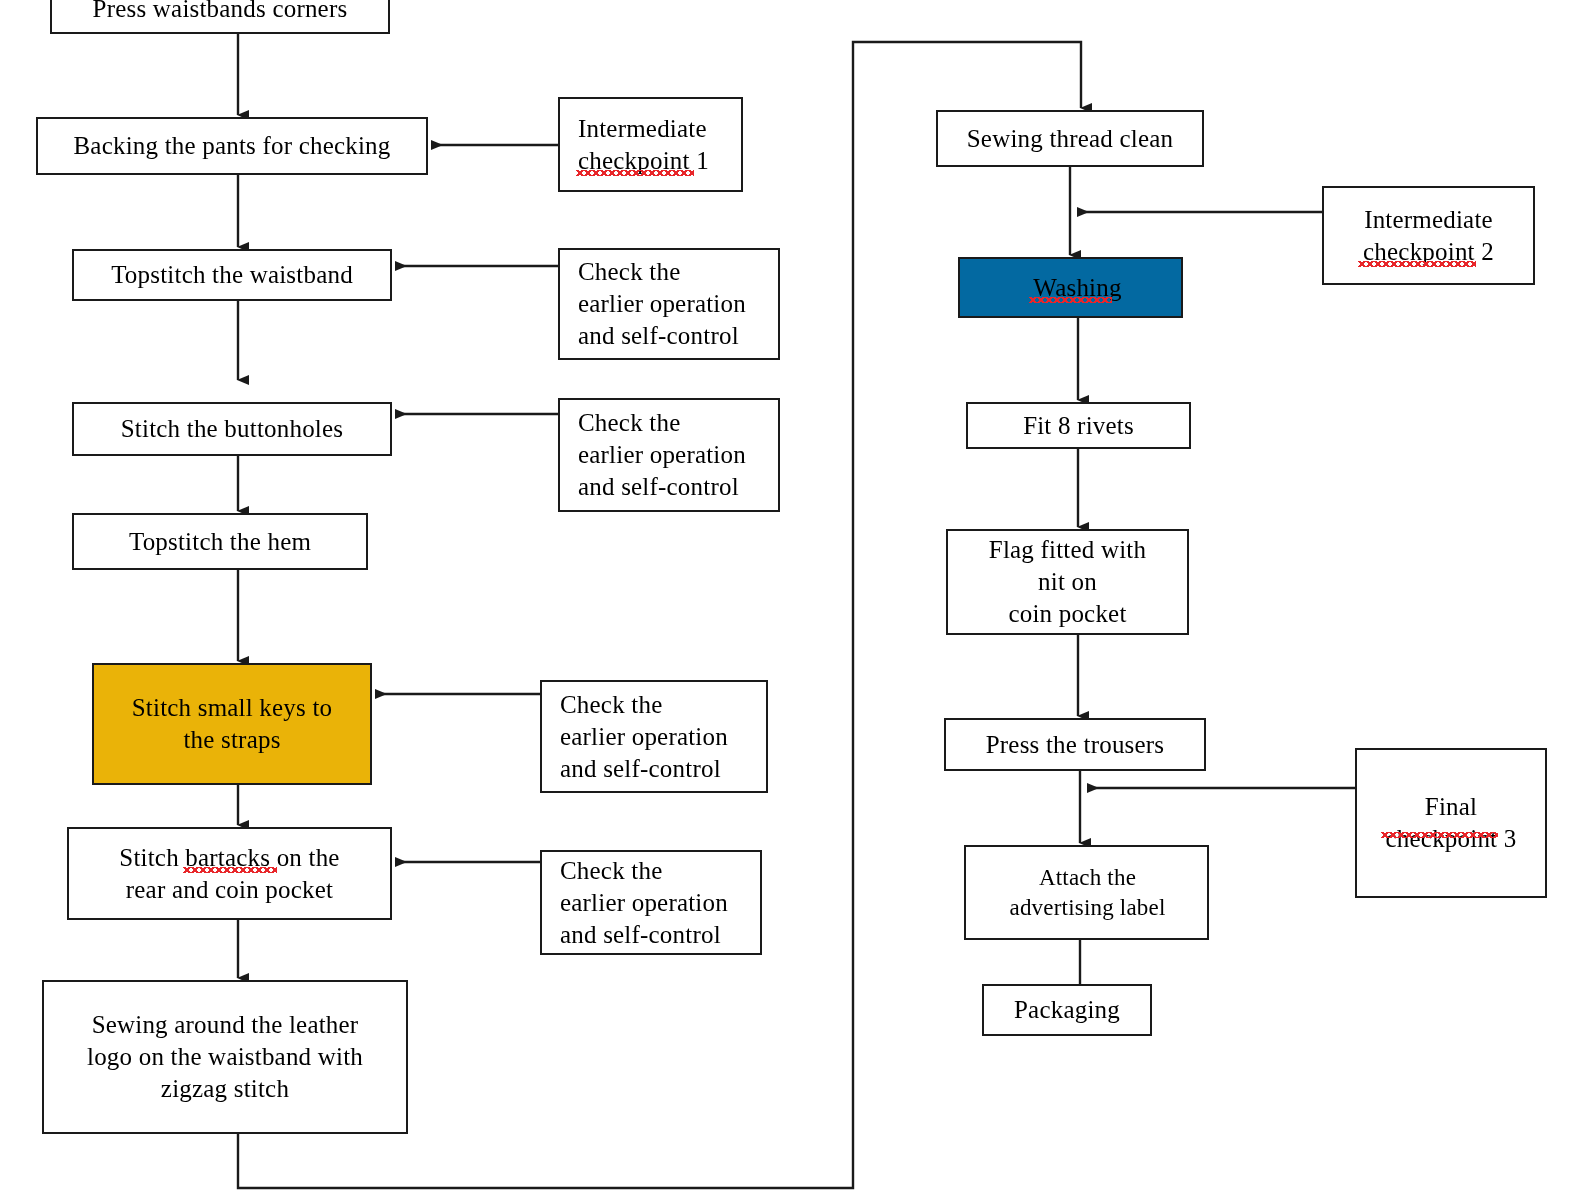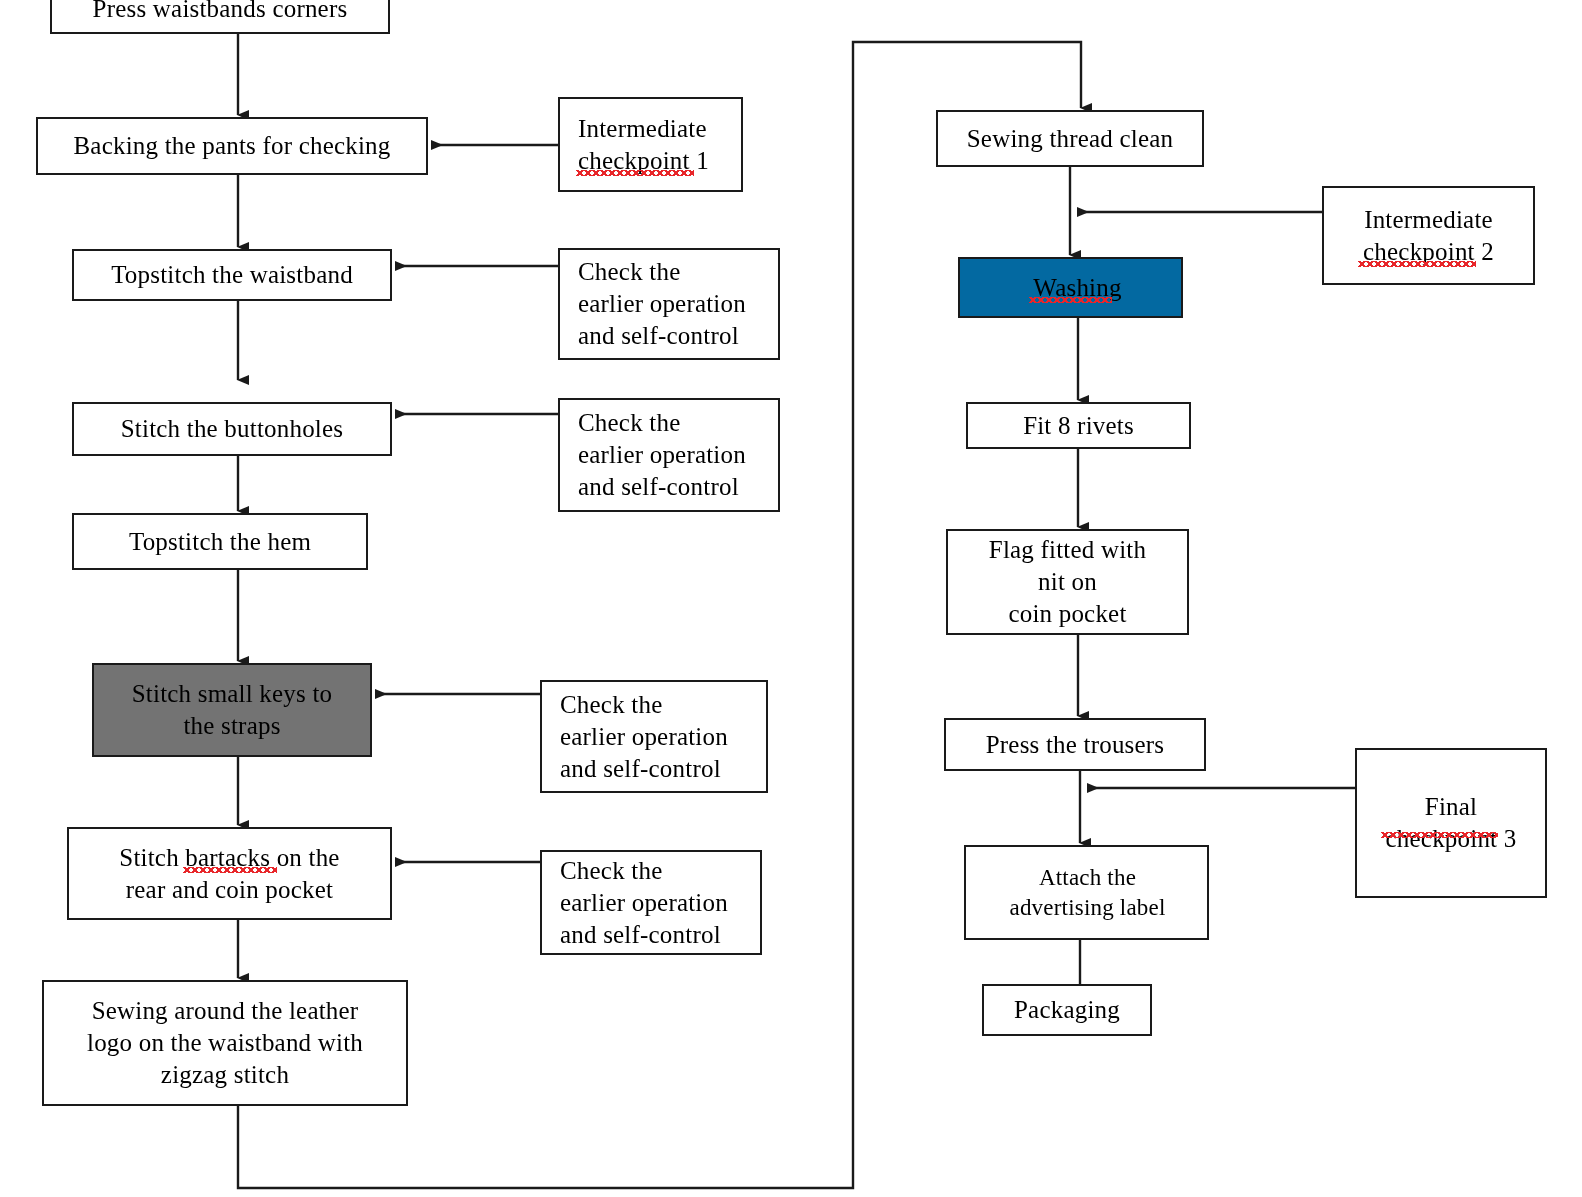--- a/index.html
+++ b/index.html
@@ -122,39 +122,39 @@
         <span class="label">Stitch the buttonholes</span>
       </div>
       <div class="node left-text" style="left: 558px; top: 398px; width: 222px; height: 114px; font-size: 25px; border-color: rgb(26, 26, 26); background: rgb(255, 255, 255); color: rgb(0, 0, 0);">
         <span class="label">Check the
 earlier operation
 and self-control</span>
       </div>
       <div class="node" style="left: 72px; top: 513px; width: 296px; height: 57px; font-size: 25px; border-color: rgb(26, 26, 26); background: rgb(255, 255, 255); color: rgb(0, 0, 0); text-align: center;">
         <span class="label">Topstitch the hem</span>
       </div>
-      <div class="node" style="left: 92px; top: 663px; width: 280px; height: 94px; font-size: 25px; border-color: rgb(26, 26, 26); background: #737373; color: rgb(0, 0, 0);">
+      <div class="node" style="left: 92px; top: 663px; width: 280px; height: 122px; font-size: 25px; border-color: rgb(26, 26, 26); background: #eab308; color: rgb(0, 0, 0);">
         <span class="label">Stitch small keys to
 the straps</span>
       </div>
       <div class="node left-text" style="left: 540px; top: 680px; width: 228px; height: 113px; font-size: 25px; border-color: rgb(26, 26, 26); background: rgb(255, 255, 255); color: rgb(0, 0, 0);">
         <span class="label">Check the
 earlier operation
 and self-control</span>
       </div>
       <div class="node" style="left: 67px; top: 827px; width: 325px; height: 93px; font-size: 25px; border-color: rgb(26, 26, 26); background: rgb(255, 255, 255); color: rgb(0, 0, 0);">
         <span class="label">Stitch bartacks on the
 rear and coin pocket</span>
       </div>
       <div class="node left-text" style="left: 540px; top: 850px; width: 222px; height: 105px; font-size: 25px; border-color: rgb(26, 26, 26); background: rgb(255, 255, 255); color: rgb(0, 0, 0);">
         <span class="label">Check the
 earlier operation
 and self-control</span>
       </div>
-      <div class="node" style="left: 42px; top: 980px; width: 366px; height: 126px; font-size: 25px; border-color: rgb(26, 26, 26); background: rgb(255, 255, 255); color: rgb(0, 0, 0);">
+      <div class="node" style="left: 42px; top: 980px; width: 366px; height: 154px; font-size: 25px; border-color: rgb(26, 26, 26); background: rgb(255, 255, 255); color: rgb(0, 0, 0);">
         <span class="label">Sewing around the leather
 logo on the waistband with
 zigzag stitch</span>
       </div>
       <div class="node" style="left: 936px; top: 110px; width: 268px; height: 57px; font-size: 25px; border-color: rgb(26, 26, 26); background: rgb(255, 255, 255); color: rgb(0, 0, 0);">
         <span class="label">Sewing thread clean</span>
       </div>
       <div class="node" style="left: 1322px; top: 186px; width: 213px; height: 99px; font-size: 25px; border-color: rgb(26, 26, 26); background: rgb(255, 255, 255); color: rgb(0, 0, 0);">
         <span class="label">Intermediate
 checkpoint 2</span>

